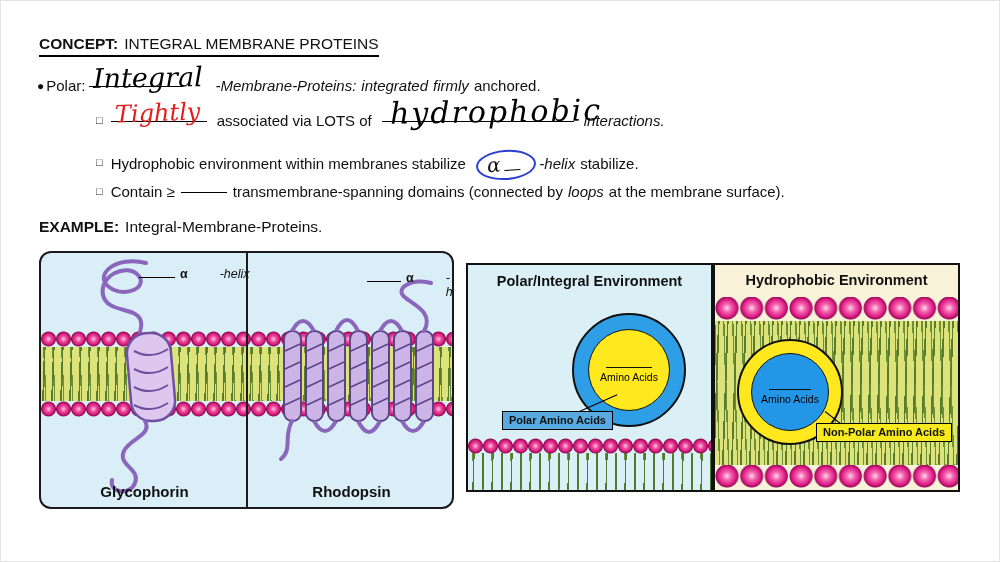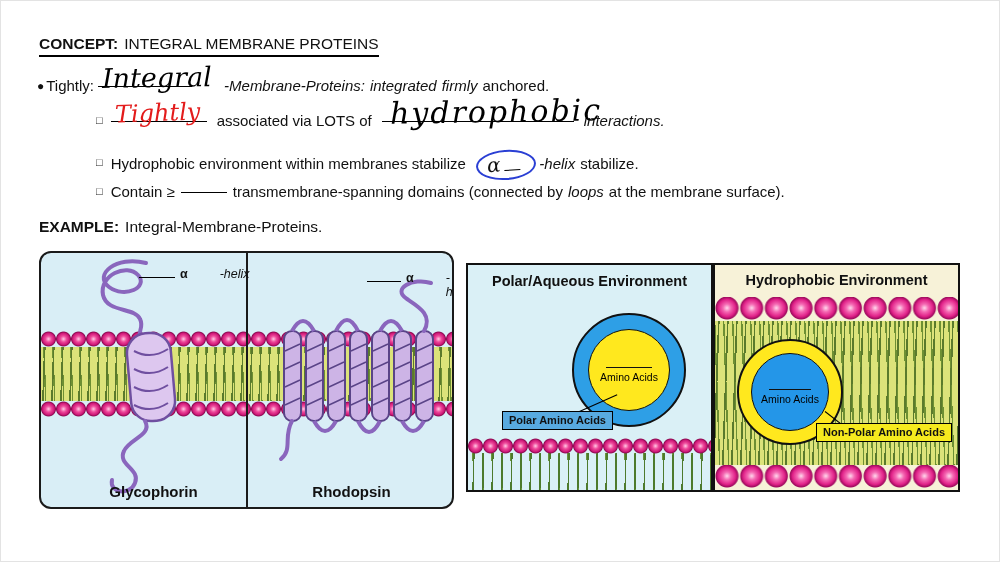--- a/index.html
+++ b/index.html
@@ -73,21 +73,21 @@
 <div class="page">
 
   <div class="line" style="top:34px; left:38px; font-size:15.5px;">
     <span class="ub">
       <span class="b">CONCEPT:</span><span style="margin-left:6px;">INTEGRAL MEMBRANE PROTEINS</span>
     </span>
   </div>
 
   <div class="line" style="top:76px; left:36px;">
     <span class="bullet">●</span>
-    <span>Tightly:</span>
+    <span>Polar:</span>
     <span class="blank" style="width:94px; margin-left:4px;">
       <span class="hand" style="font-size:27px; bottom:-5px; transform:rotate(-1deg);">Integral</span>
     </span>
     <span class="it">-Membrane-Proteins:</span>
     <span class="it" style="margin-left:5px;">integrated</span>
     <span class="it" style="margin-left:5px;">firmly</span>
     <span style="margin-left:5px;">anchored.</span>
   </div>
 
   <div class="line" style="top:111px; left:95px;">
@@ -171,26 +171,26 @@
       <span class="blank" style="width:36px;"></span>
       <span class="b" style="margin-left:5px;">α</span>
       <span class="it">-helix</span>
     </div>
     <div class="fig-label" style="left:326px; top:18px;">
       <span class="blank" style="width:36px;"></span>
       <span class="b" style="margin-left:5px;">α</span>
       <span class="it">-helices</span>
     </div>
 
-    <div class="caption" style="left:0;margin-left:9px;">Glycophorin</div>
+    <div class="caption" style="left:0;">Glycophorin</div>
     <div class="caption" style="left:207px;">Rhodopsin</div>
   </div>
 
   <div class="panel panelA">
-    <div class="panel-title">Polar/Aqueous Environment</div>
+    <div class="panel-title">Polar/Integral Environment</div>
 
     <div class="ring-circle" style="left:104px; top:48px; width:114px; height:114px; background:#2e9fe6;">
       <div class="ring-inner" style="width:82px; height:82px; background:#ffe81e;">
         <span class="circle-blank"></span>
         <span class="circle-text">Amino Acids</span>
       </div>
     </div>
 
     <div class="connector" style="left:98px; top:152px; width:56px; transform:rotate(-24deg); transform-origin:left center;"></div>
     <div class="tag tagA">Polar Amino Acids</div>

